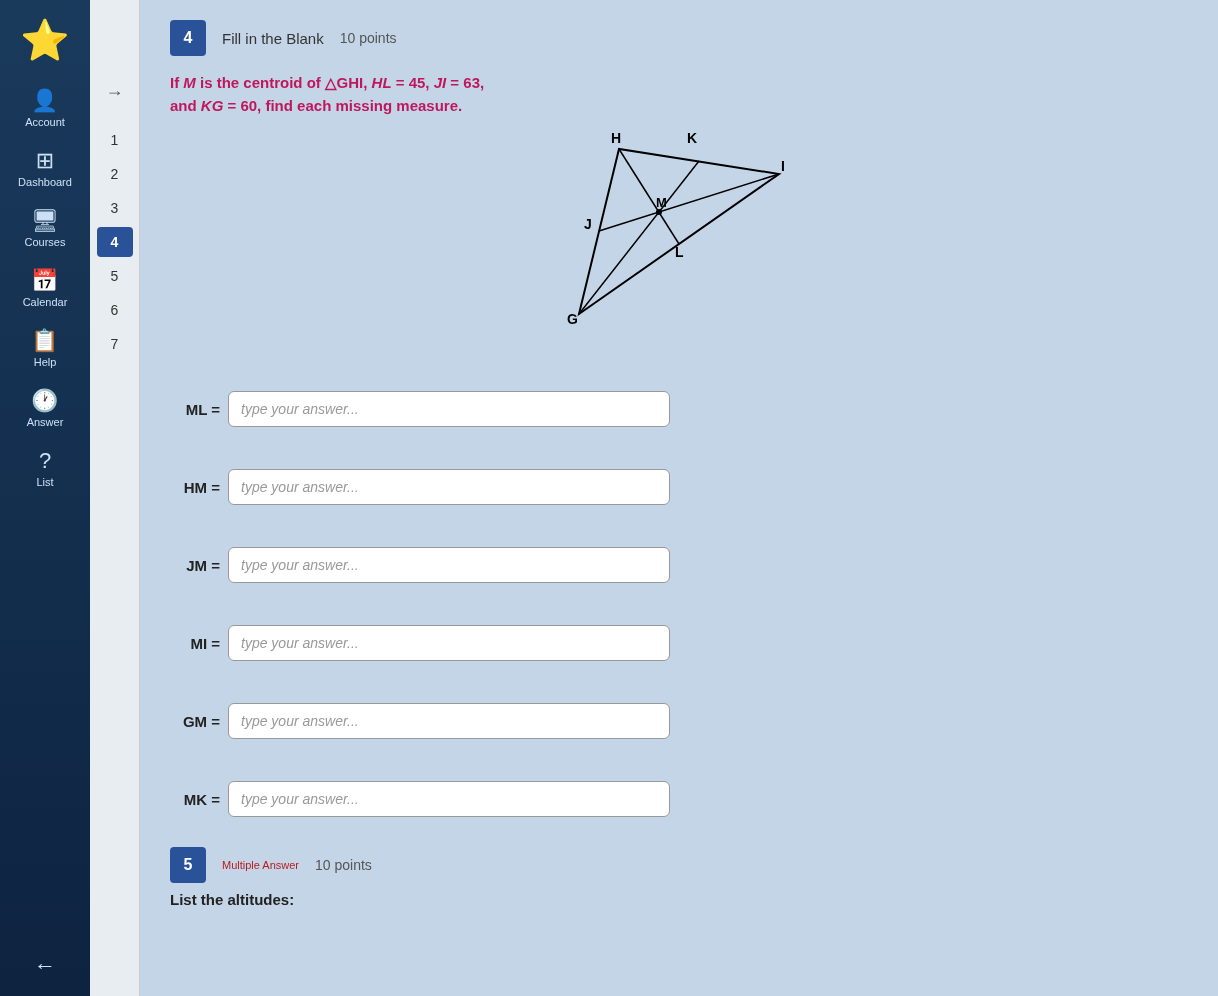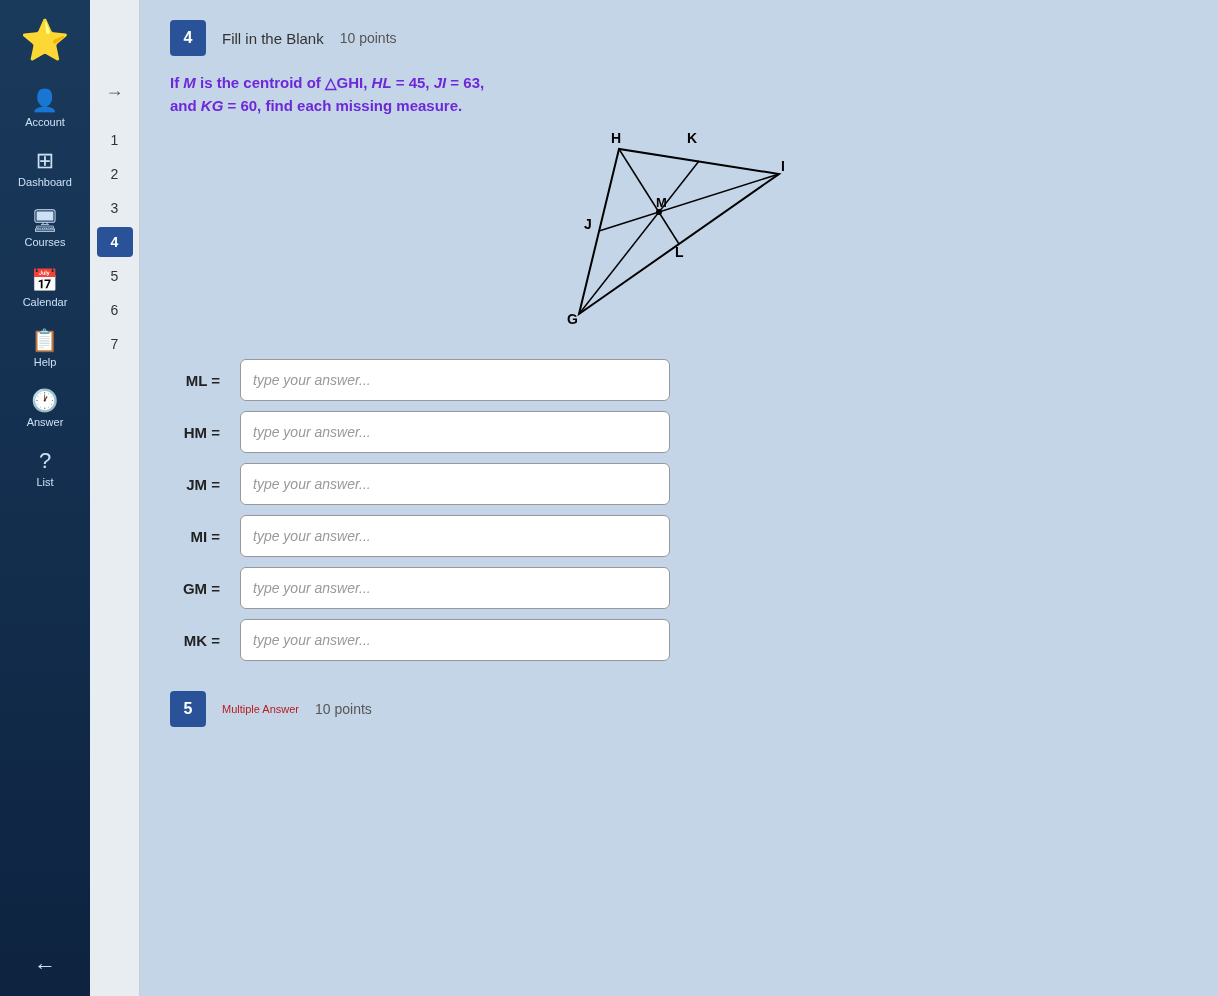--- a/index.html
+++ b/index.html
@@ -137,21 +137,21 @@
       font-weight: normal;
     }
 
     .q-points {
       font-size: 14px;
       color: #555;
     }
 
     .question-text {
       font-size: 15px;
-      color: #6d28d9;
+      color: #be185d;
       font-weight: bold;
       margin-bottom: 12px;
       line-height: 1.5;
     }
 
     
     .diagram-container {
       display: flex;
       justify-content: center;
       margin: 10px 0 20px 0;
@@ -166,34 +166,35 @@
     .answer-fields {
       display: flex;
       flex-direction: column;
       gap: 10px;
       max-width: 500px;
     }
 
     .answer-row {
       display: flex;
       align-items: center;
-      gap: 20px;
+      gap: 8px;
+      margin-top: 32px;
     }
 
     .answer-label {
       font-size: 15px;
       color: #222;
       font-weight: bold;
       min-width: 50px;
       text-align: right;
     }
 
     .answer-input {
       flex: 1;
-      height: 42px;
+      height: 36px;
       border: 1px solid #999;
       border-radius: 6px;
       padding: 0 12px;
       font-size: 14px;
       color: #666;
       background: white;
       outline: none;
     }
 
     .answer-input::placeholder {
@@ -369,14 +370,15 @@
     </div>
 
   </div>
 
   <div class="next-question">
     <div class="next-q-badge">5</div>
     <span class="next-q-text">Multiple Answer</span>
     <span class="next-q-type">10 points</span>
   </div>
 
+  <div class="list-altitudes">List the altitudes:</div>
 
 </div>
 
 </body></html>

